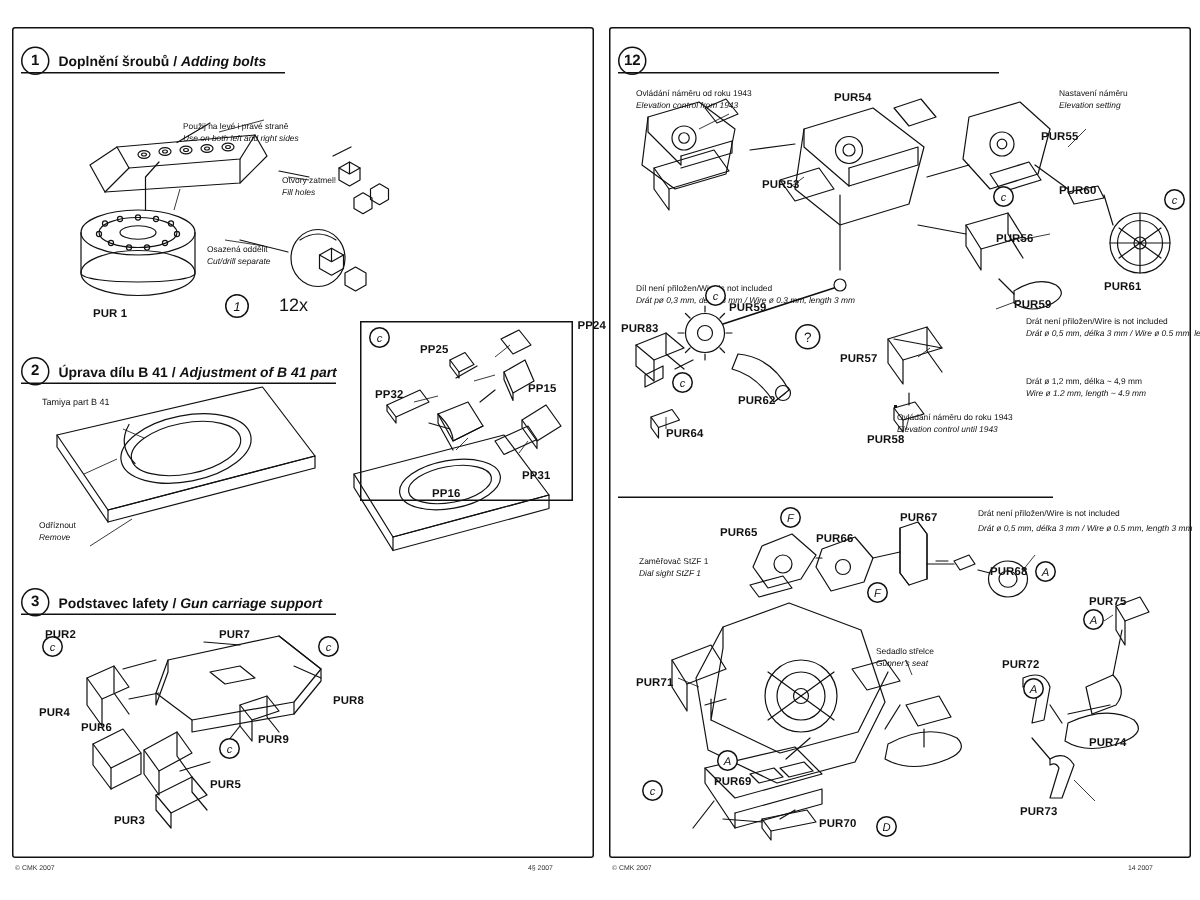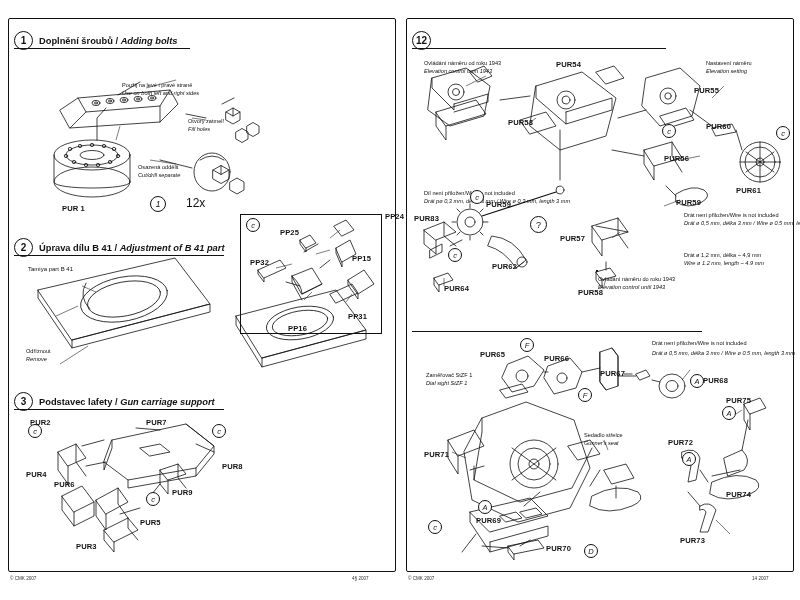--- a/index.html
+++ b/index.html
@@ -466,22 +466,22 @@
   <div class="lbl-sm" style="left:652px;top:350px;font-style:italic;">Drát ø 0,5 mm, délka 3 mm / Wire ø 0.5 mm, length 3 mm</div>
 
   <div class="lbl-sm" style="left:426px;top:372px;">Zaměřovač StZF 1</div>
   <div class="lbl-sm" style="left:426px;top:380px;font-style:italic;">Dial sight StZF 1</div>
 
   <div class="lbl-sm" style="left:584px;top:432px;">Sedadlo střelce</div>
   <div class="lbl-sm" style="left:584px;top:440px;font-style:italic;">Gunner's seat</div>
 
   <div class="lbl" style="left:480px;top:350px;">PUR65</div>
   <div class="lbl" style="left:544px;top:354px;">PUR66</div>
-  <div class="lbl" style="left:600px;top:340px;margin-top:29px;">PUR67</div>
-  <div class="lbl" style="left:660px;top:376px;padding-left:43px;">PUR68</div>
+  <div class="lbl" style="left:600px;top:340px;">PUR67</div>
+  <div class="lbl" style="left:660px;top:376px;">PUR68</div>
   <div class="lbl" style="left:424px;top:450px;">PUR71</div>
   <div class="lbl" style="left:668px;top:438px;">PUR72</div>
   <div class="lbl" style="left:726px;top:396px;">PUR75</div>
   <div class="lbl" style="left:726px;top:490px;">PUR74</div>
   <div class="lbl" style="left:476px;top:516px;">PUR69</div>
   <div class="lbl" style="left:680px;top:536px;">PUR73</div>
   <div class="lbl" style="left:546px;top:544px;">PUR70</div>
 
   <div class="circ" style="left:520px;top:338px;">F</div>
   <div class="circ" style="left:578px;top:388px;">F</div>

